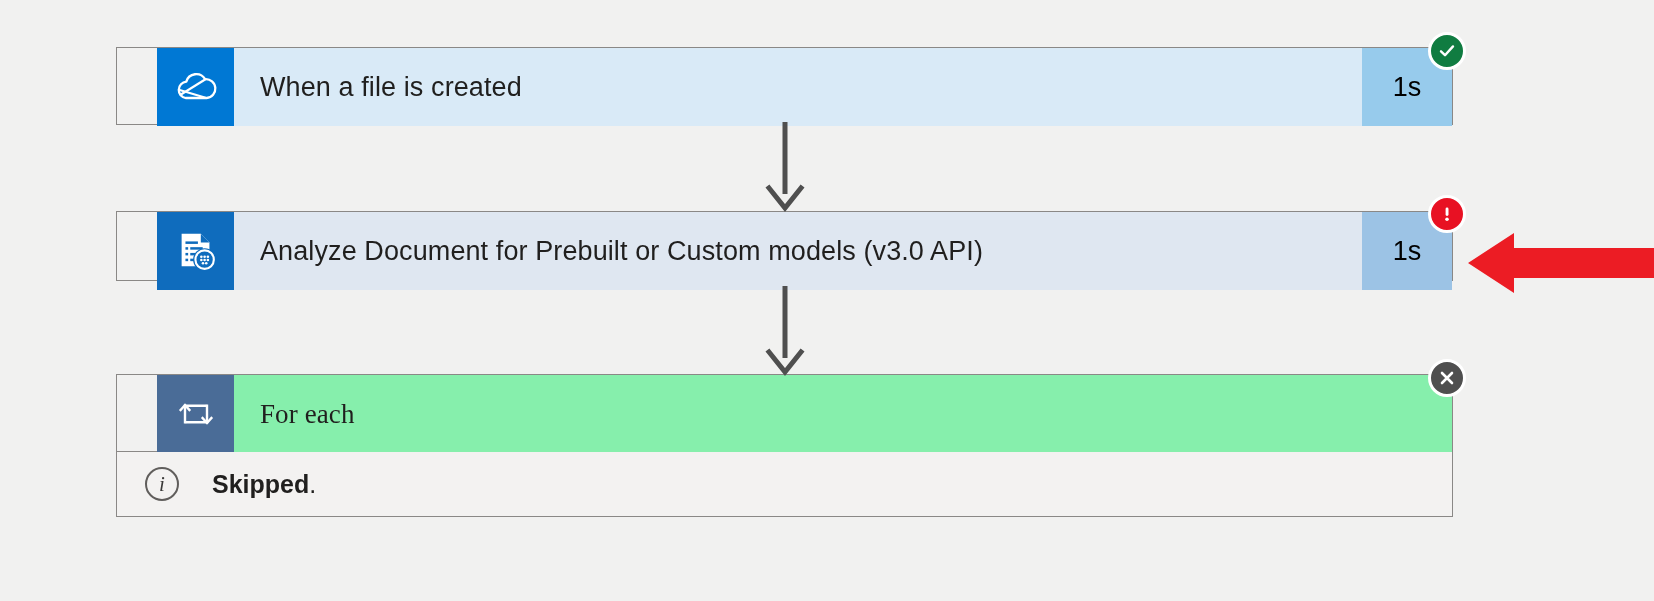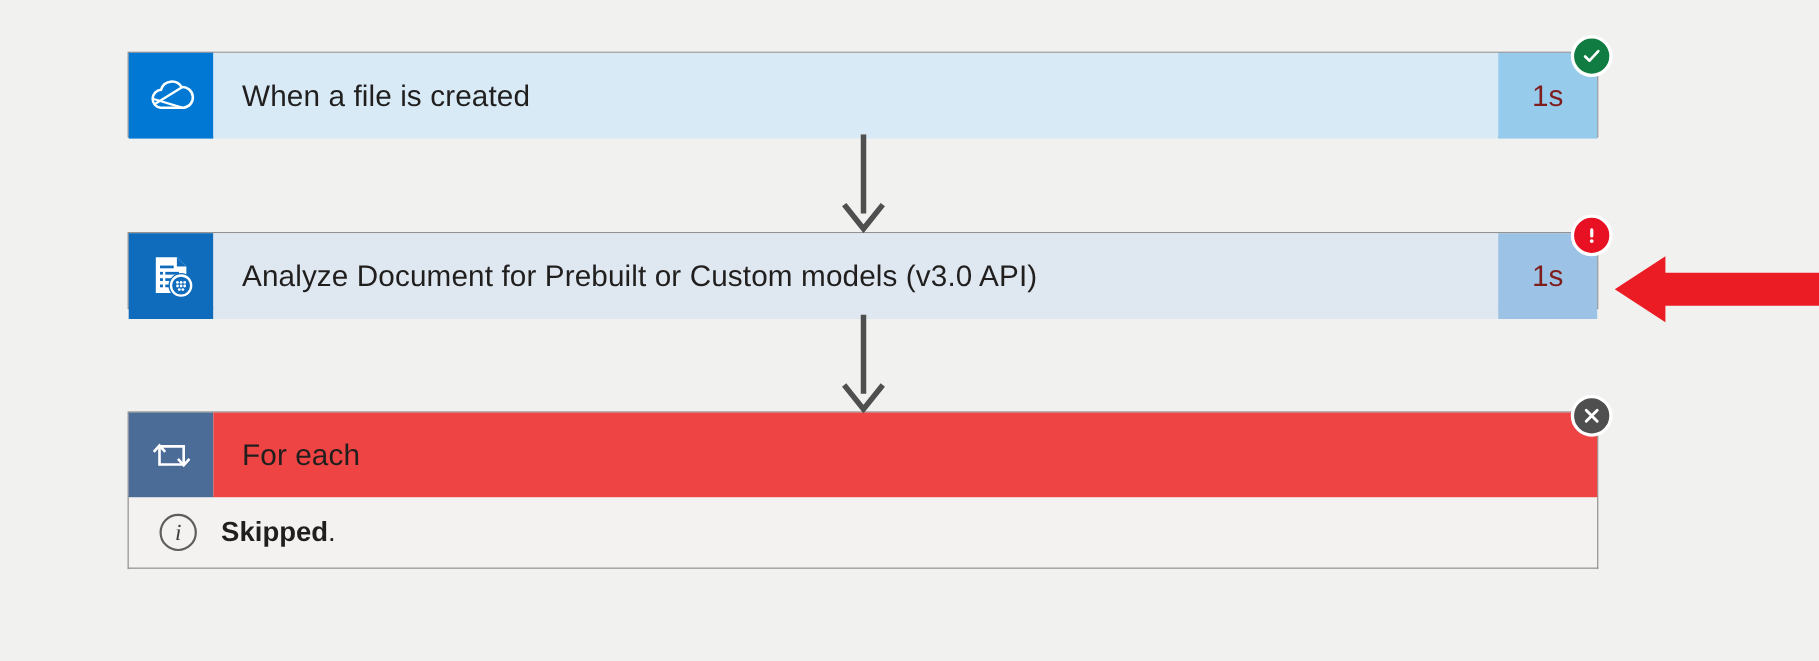--- a/index.html
+++ b/index.html
@@ -30,20 +30,21 @@
     border: 1px solid #8a8886;
     display: flex;
     align-items: stretch;
   }
 
   .card-head {
     display: flex;
     align-items: stretch;
     width: 100%;
     height: 78px;
+    padding-left: 40px;
   }
 
   .icon-tile {
     width: 77px;
     min-width: 77px;
     display: flex;
     align-items: center;
     justify-content: center;
   }
 
@@ -59,34 +60,34 @@
     white-space: nowrap;
   }
 
   .duration-cell {
     width: 90px;
     min-width: 90px;
     display: flex;
     align-items: center;
     justify-content: center;
     font-size: 27px;
-    color: #7f1d1d;
+    color: #000000;
   }
 
   
   .theme-success .icon-tile   { background: #0078d4; }
   .theme-success .title-cell  { background: #d9eaf7; }
   .theme-success .duration-cell { background: #97cbec; }
 
   .theme-failed .icon-tile    { background: #0f6cbd; }
   .theme-failed .title-cell   { background: #dfe7f1; }
   .theme-failed .duration-cell { background: #9cc3e5; }
 
   .theme-skipped .icon-tile   { background: #4a6c97; }
-  .theme-skipped .title-cell  { background: #ef4444; }
+  .theme-skipped .title-cell  { background: #86efac; font-family: Liberation Serif, serif; }
   .theme-skipped .duration-cell { background: #b4c2d2; }
 
   
   .status-badge {
     position: absolute;
     width: 38px;
     height: 38px;
     border-radius: 50%;
     border: 3px solid #ffffff;
     box-sizing: border-box;
@@ -119,21 +120,21 @@
     box-sizing: border-box;
     display: flex;
     align-items: center;
     justify-content: center;
     font-size: 21px;
     font-family: "Liberation Serif", serif;
     font-style: italic;
     color: #3b3a39;
   }
   .skip-text {
-    margin-left: 22px;
+    margin-left: 33px;
     font-size: 25px;
     color: #201f1e;
   }
   .skip-text b { font-weight: bold; }
 
   
   .connector {
     position: absolute;
     z-index: 2;
   }

